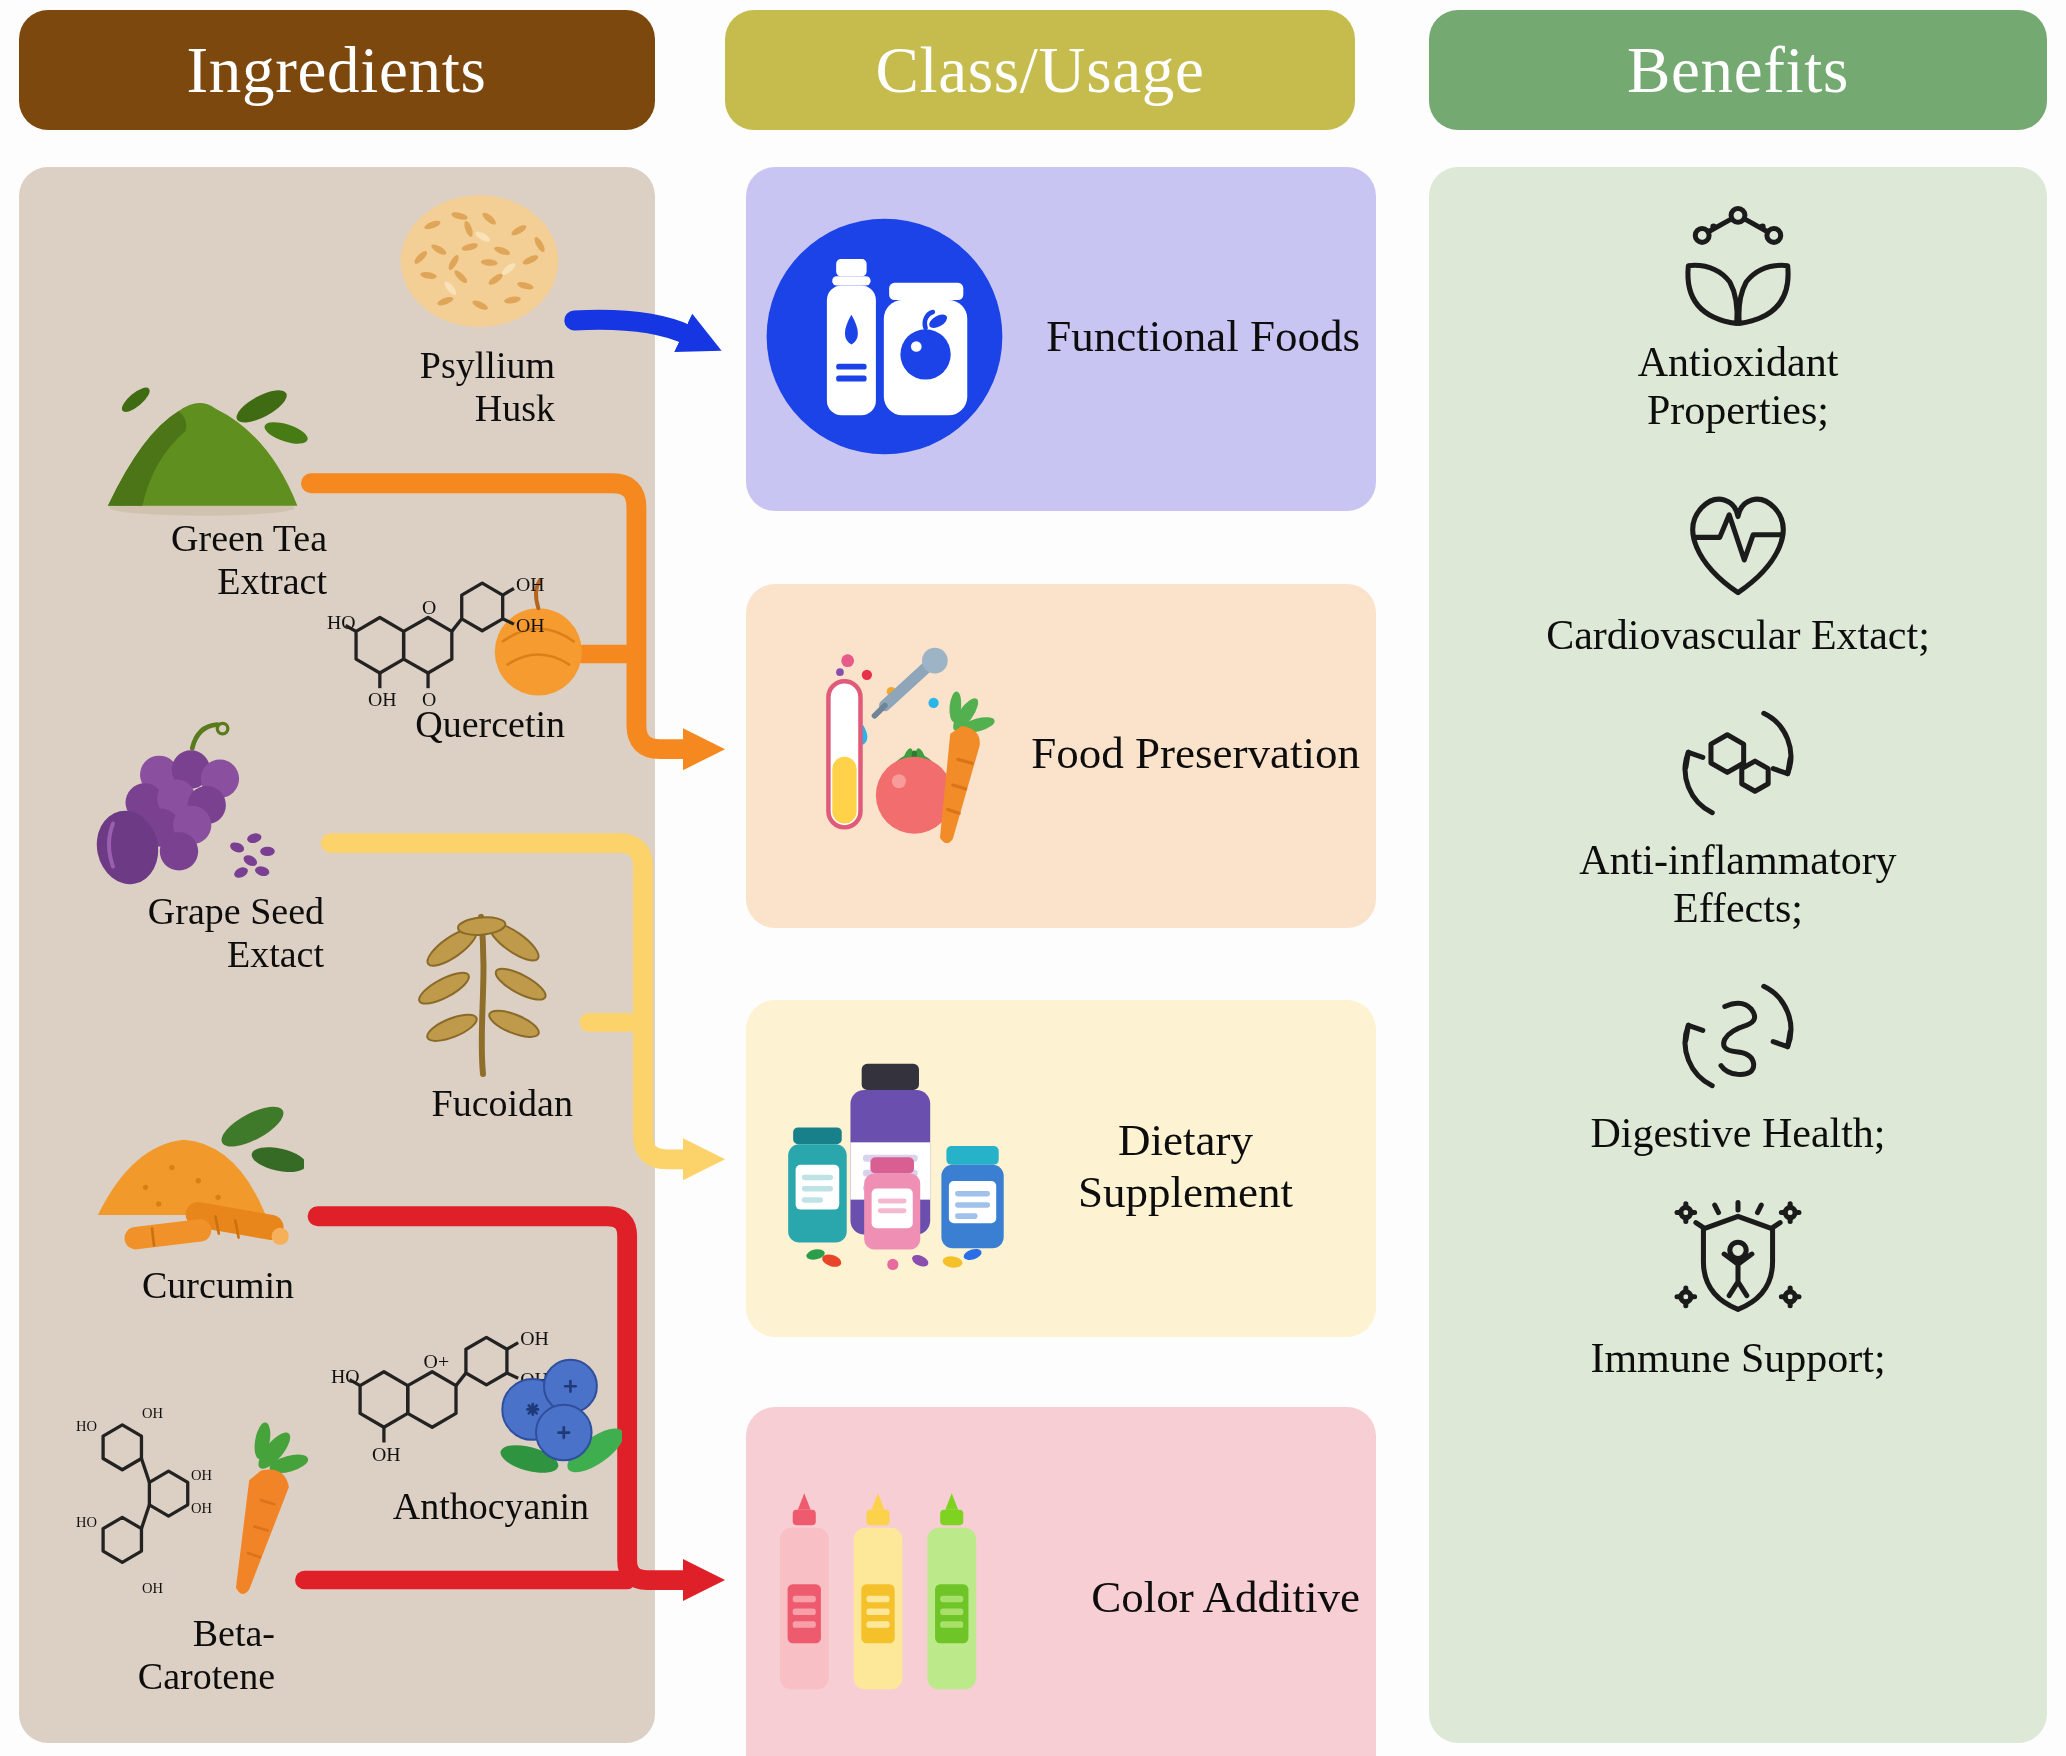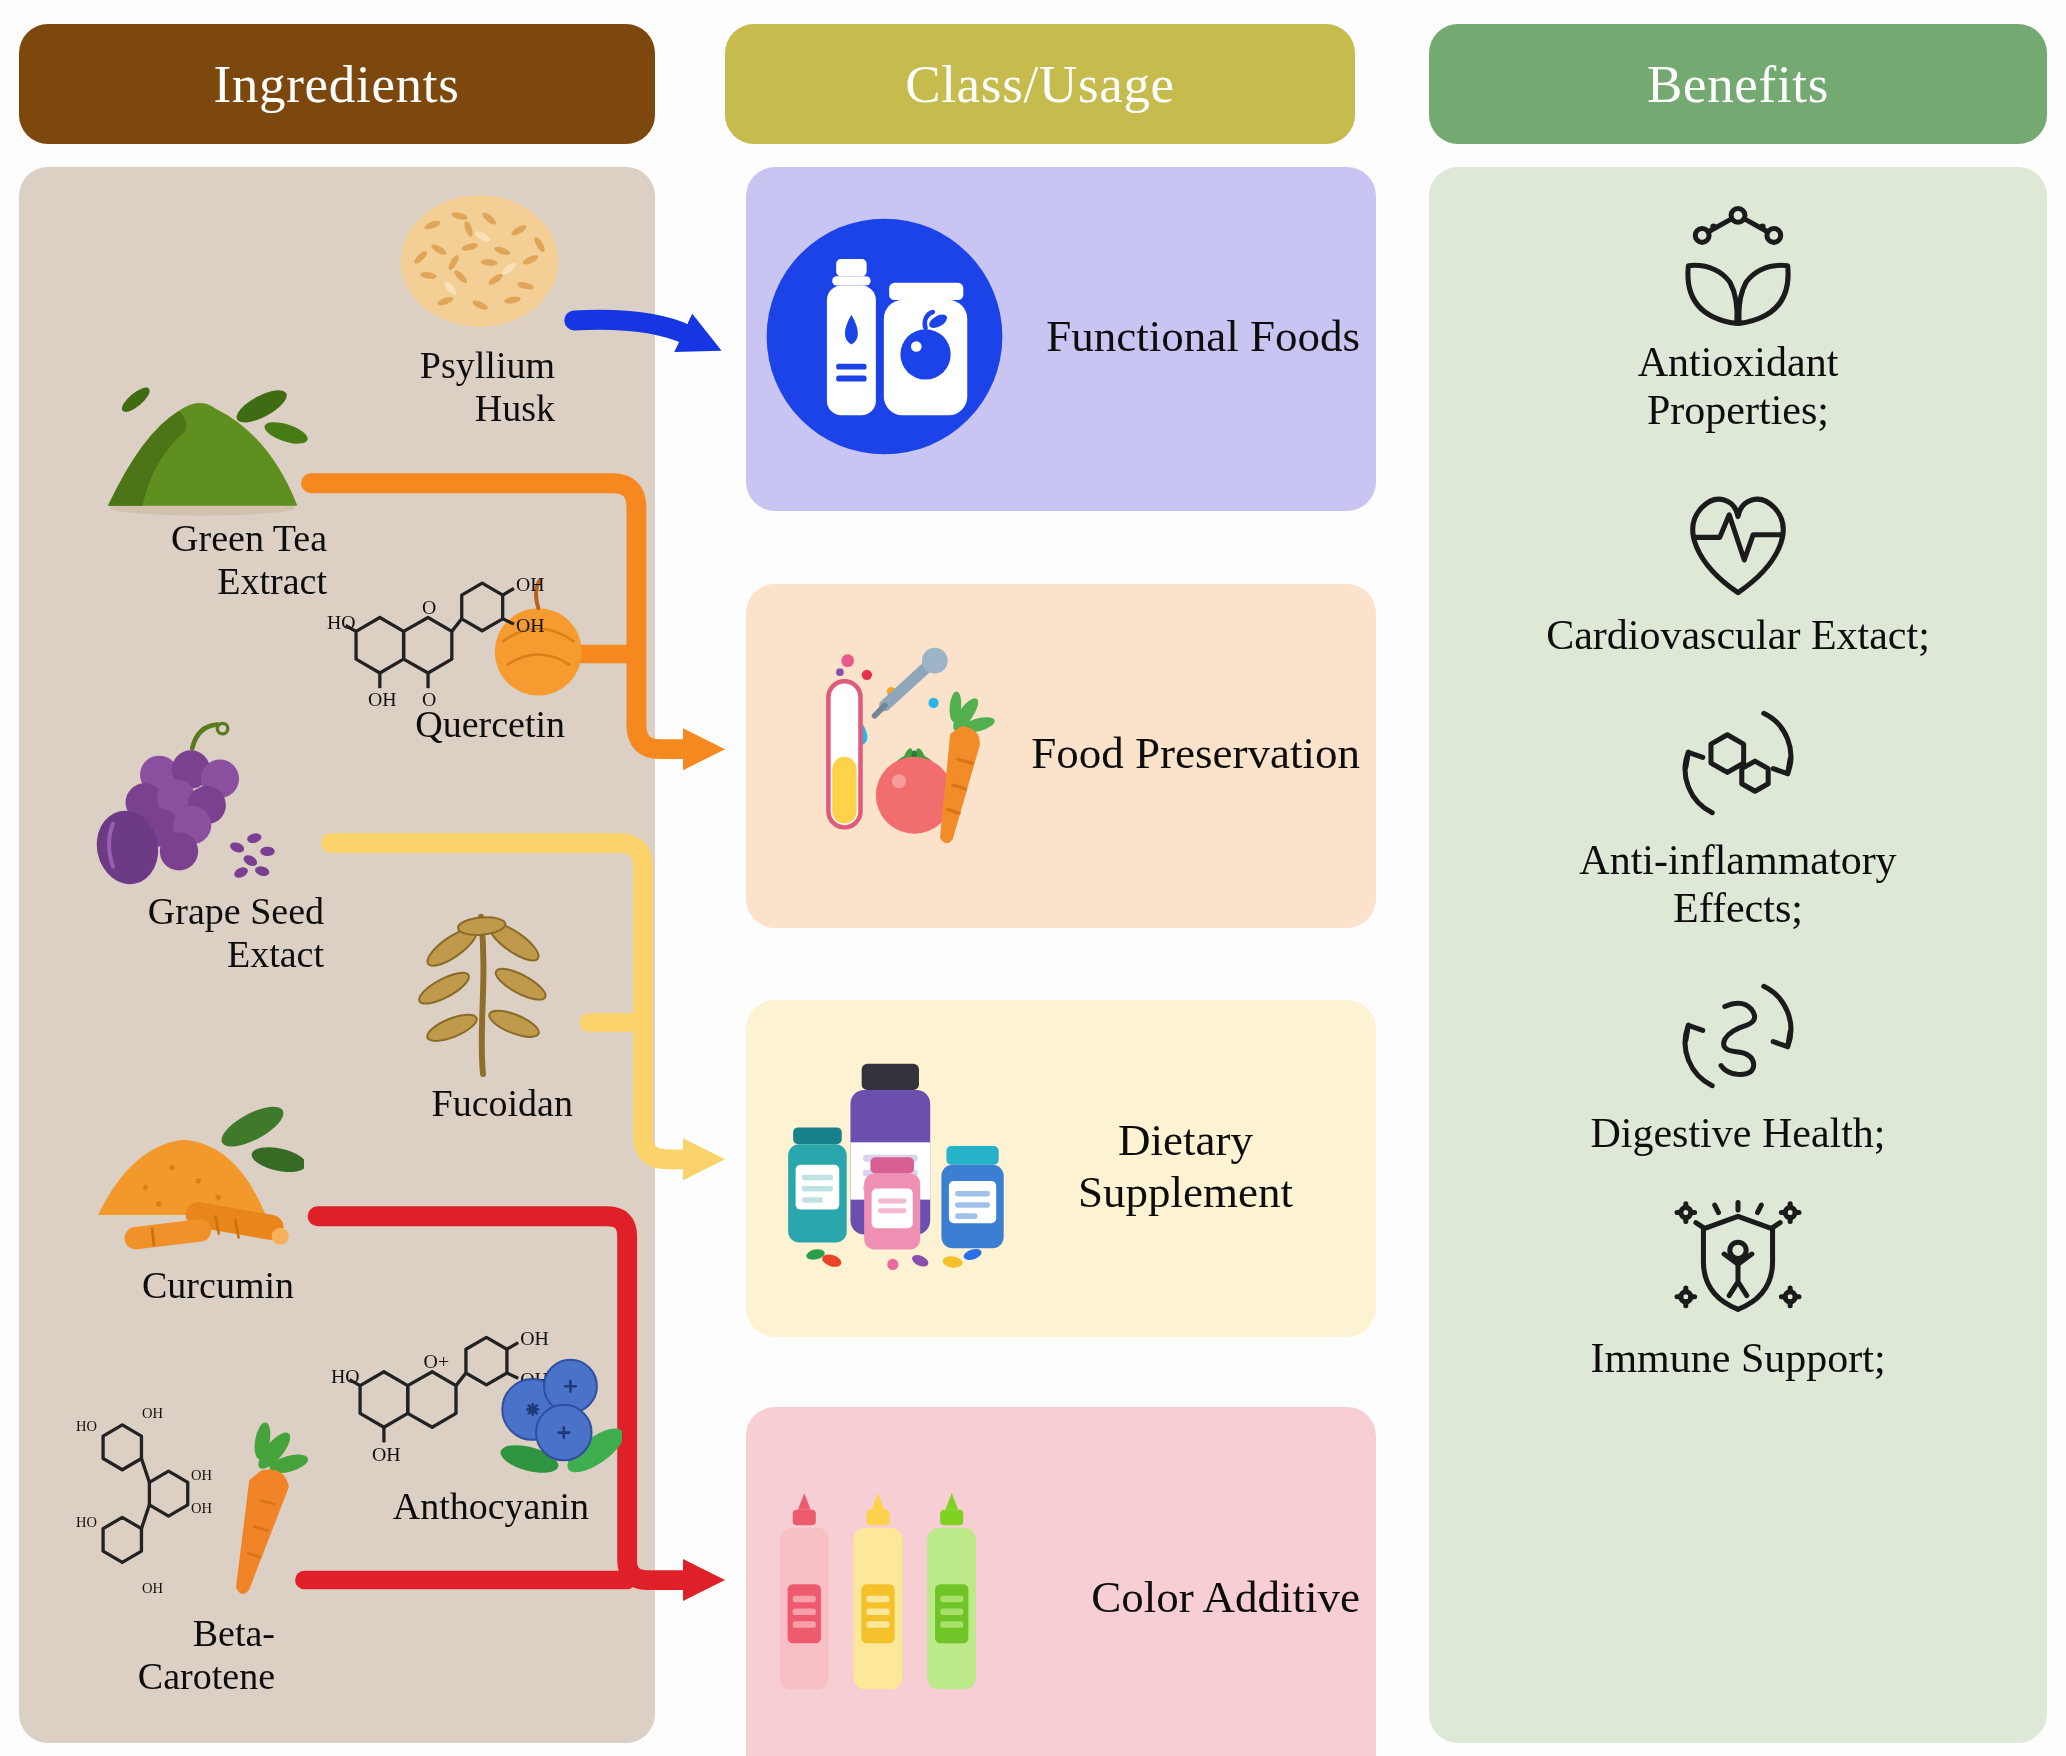--- a/index.html
+++ b/index.html
@@ -1,22 +1,22 @@
 <!DOCTYPE html>
 <html style="font-size:10.6px"><head>
 <meta charset="utf-8">
 <style>
   * { margin:0; padding:0; box-sizing:border-box; }
   html,body { background:#ffffff; }
   body { font-family:"Liberation Serif","DejaVu Serif",serif; color:#0d0d0d; }
   .canvas { position:relative; width:2066px; height:1757px; background:#fdfdfd; overflow:hidden; }
 
-  .hdr { position:absolute; top:24px; height:120px; border-radius:29px;
+  .hdr { position:absolute; top:10px; height:120px; border-radius:29px;
          display:flex; align-items:center; justify-content:center;
-         color:#ffffff; font-size:53px; letter-spacing:0.7px; }
+         color:#ffffff; font-size:65px; letter-spacing:0.7px; }
   .hdr-ing  { left:18.5px;   width:636px; background:#7c480e; }
   .hdr-cls  { left:725px; width:630px; background:#c6bc4d; }
   .hdr-ben  { left:1429px; width:618px; background:#74a971; }
 
   .panel { position:absolute; top:167px; height:1576px; border-radius:29px; z-index:1; }
   .panel-ing { left:18.5px;   width:636px; background:#dccfc3; }
   .panel-ben { left:1429px; width:618px; background:#dee8d6; }
 
   .class-box { position:absolute; left:725px; width:630px; border-radius:29px; z-index:2;
                display:flex; flex-direction:row; align-items:center;

